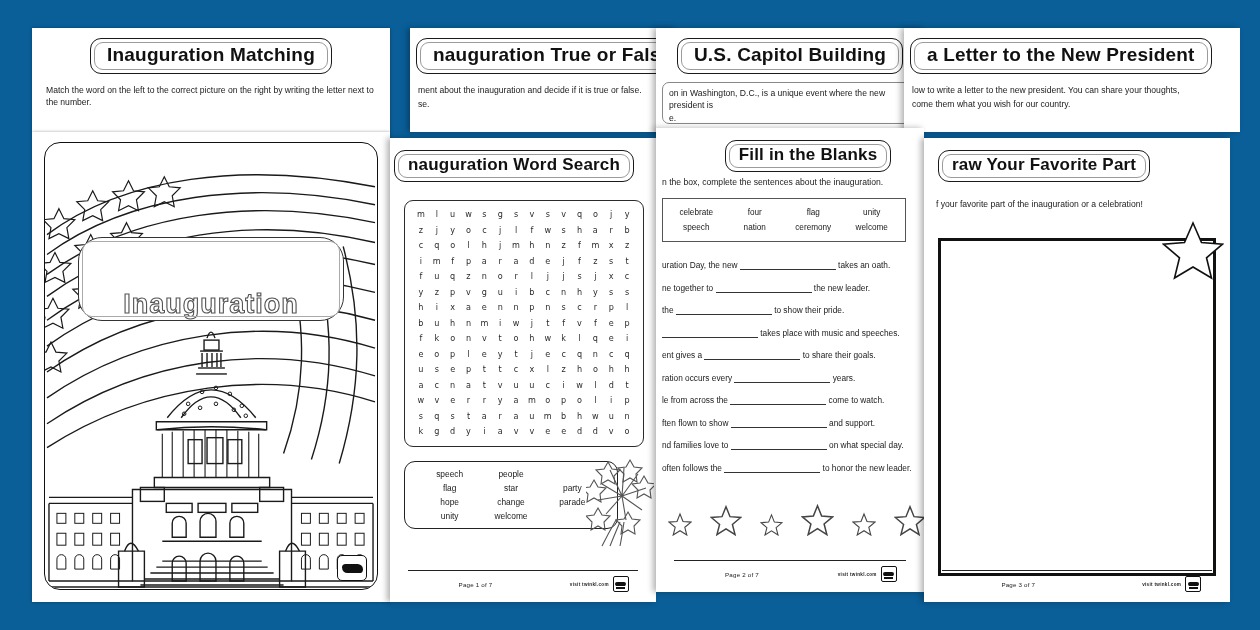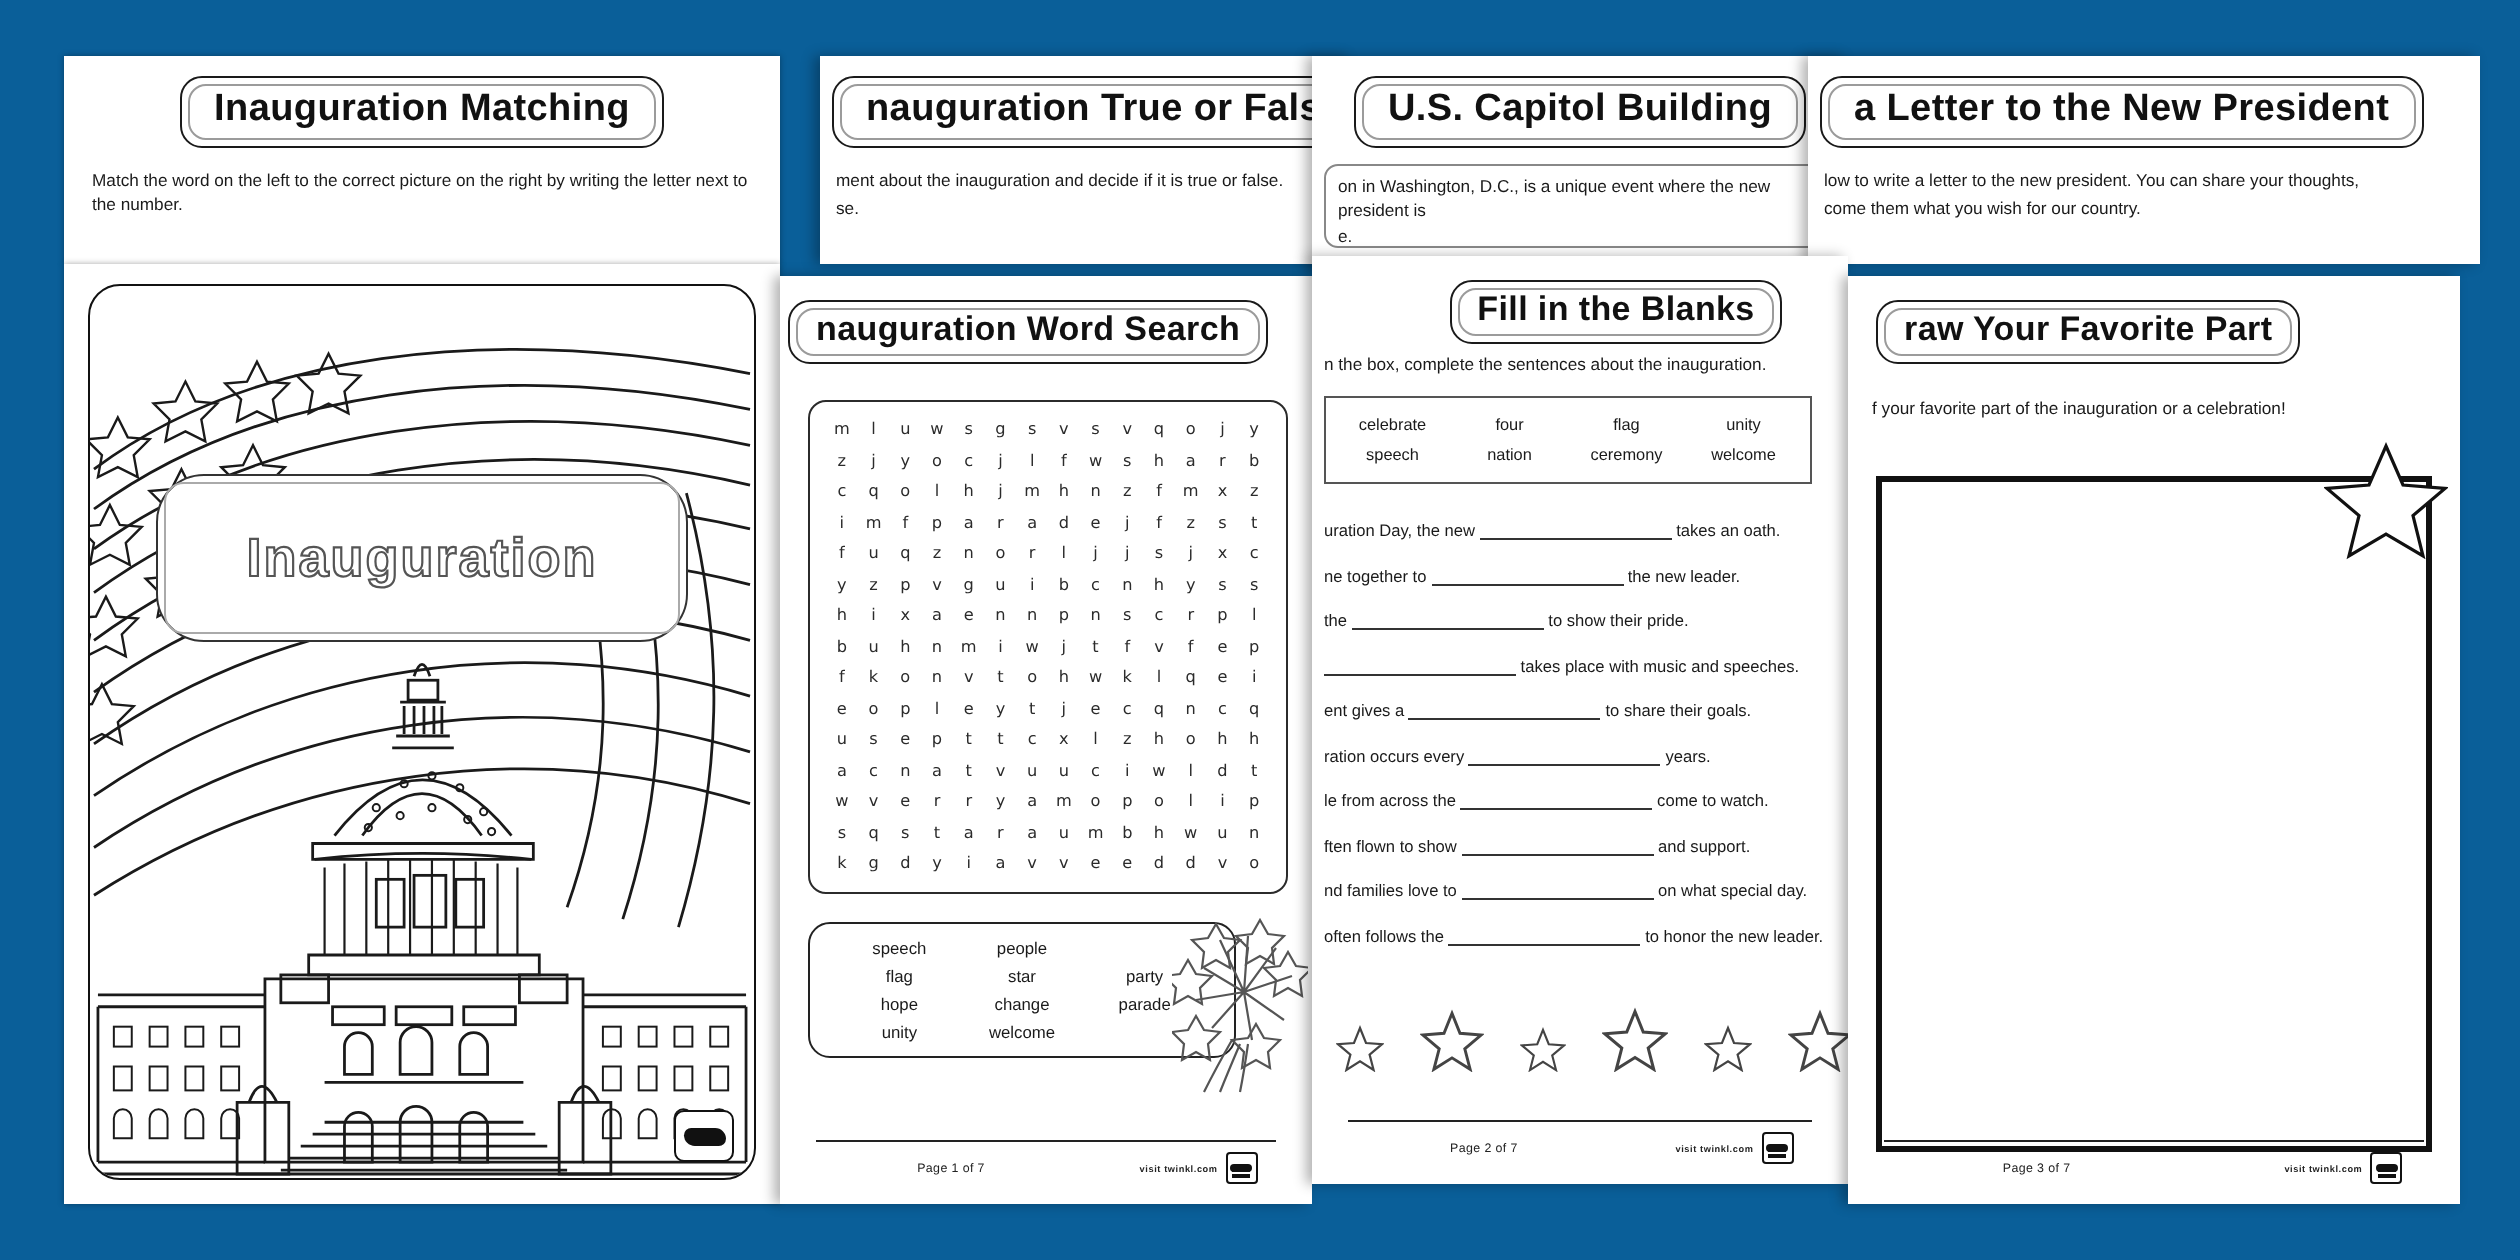--- a/index.html
+++ b/index.html
@@ -97,21 +97,21 @@
   .blank{ display:inline-block; border-bottom:1px solid #333; height:10px; vertical-align:-2px;}
 
   
   .artframe{
     position:absolute; inset:10px 12px 12px 12px;
     border:1.6px solid #111; border-radius:16px; overflow:hidden; background:#fff;
   }
   .banner{
     position:absolute; left:10%; top:21%; width:80%; height:19%;
     border:1.4px solid #333; border-radius:24px; background:#fff;
-    display:flex;align-items:center;justify-content:center;
+    display:flex;align-items:flex-end;justify-content:center;
   }
   .banner::before{
     content:""; position:absolute; inset:3px; border:.9px solid #aaa; border-radius:10px;
   }
   .bannertxt{
     font-size:27px; font-weight:700; letter-spacing:1px;
     color:#fff;
     -webkit-text-stroke:1.1px #555;
     text-shadow:0 0 0 #555;
   }

